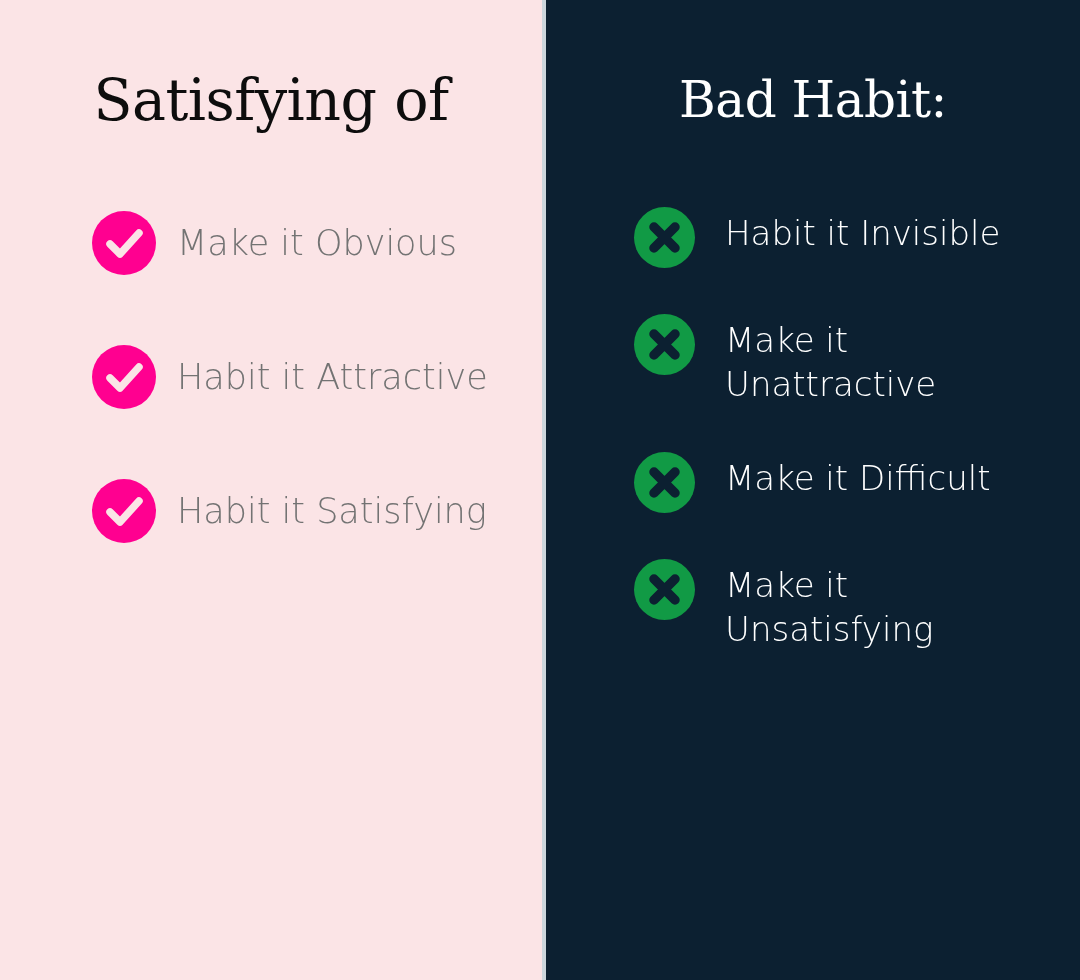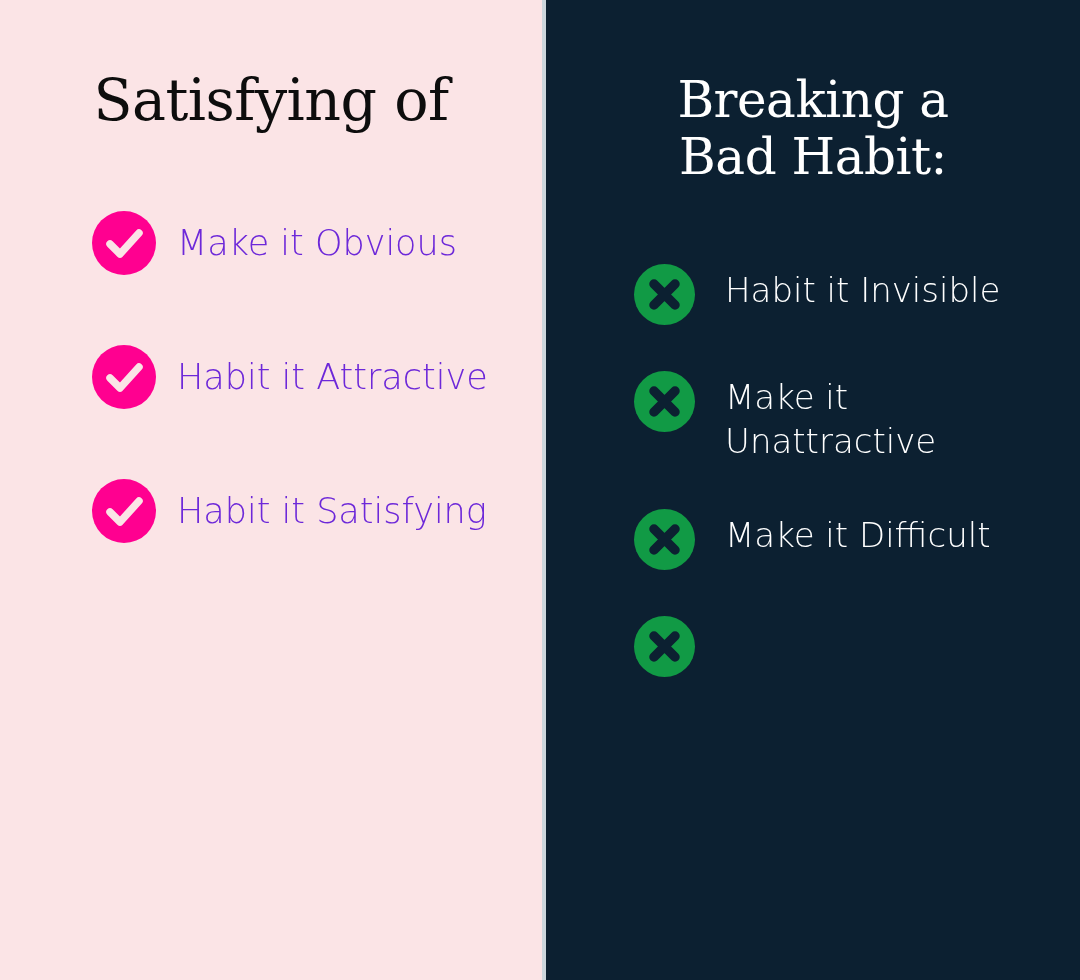--- a/index.html
+++ b/index.html
@@ -116,21 +116,21 @@
     height: 100%;
     display: block;
   }
 
   .item-label {
     font-family: "DejaVu Sans", "Liberation Sans", sans-serif;
     font-weight: 300;
     line-height: 1.28;
   }
   .panel-left .item-label {
-    color: #6d28d9;
+    color: #737373;
     font-size: 35px;
     margin-left: 21px;
     margin-top: 10px;
     white-space: nowrap;
   }
   .panel-right .item-label {
     color: #ffffff;
     font-size: 34px;
     margin-left: 30px;
     margin-top: 7px;
@@ -172,21 +172,20 @@
         </span>
         <span class="item-label">Habit it Satisfying</span>
       </li>
     </ul>
   </section>
 
   <div class="panel-divider"></div>
 
   <section class="panel panel-right">
     <h1 class="panel-heading">
-      <span class="heading-line">Breaking a</span>
       <span class="heading-line">Bad Habit:</span>
     </h1>
 
     <ul class="item-list">
       <li class="item-row">
         <span class="badge badge-cross">
           <svg viewBox="0 0 61 61" aria-hidden="true">
             <path d="M20 20 L41 41 M41 20 L20 41" fill="none" stroke="#0c2031" stroke-width="9.5" stroke-linecap="round"></path>
           </svg>
         </span>
@@ -207,17 +206,18 @@
           </svg>
         </span>
         <span class="item-label">Make it Difficult</span>
       </li>
       <li class="item-row">
         <span class="badge badge-cross">
           <svg viewBox="0 0 61 61" aria-hidden="true">
             <path d="M20 20 L41 41 M41 20 L20 41" fill="none" stroke="#0c2031" stroke-width="9.5" stroke-linecap="round"></path>
           </svg>
         </span>
+        <span class="item-label">Make it Unsatisfying</span>
       </li>
     </ul>
   </section>
 
 </div>
 
 </body></html>

